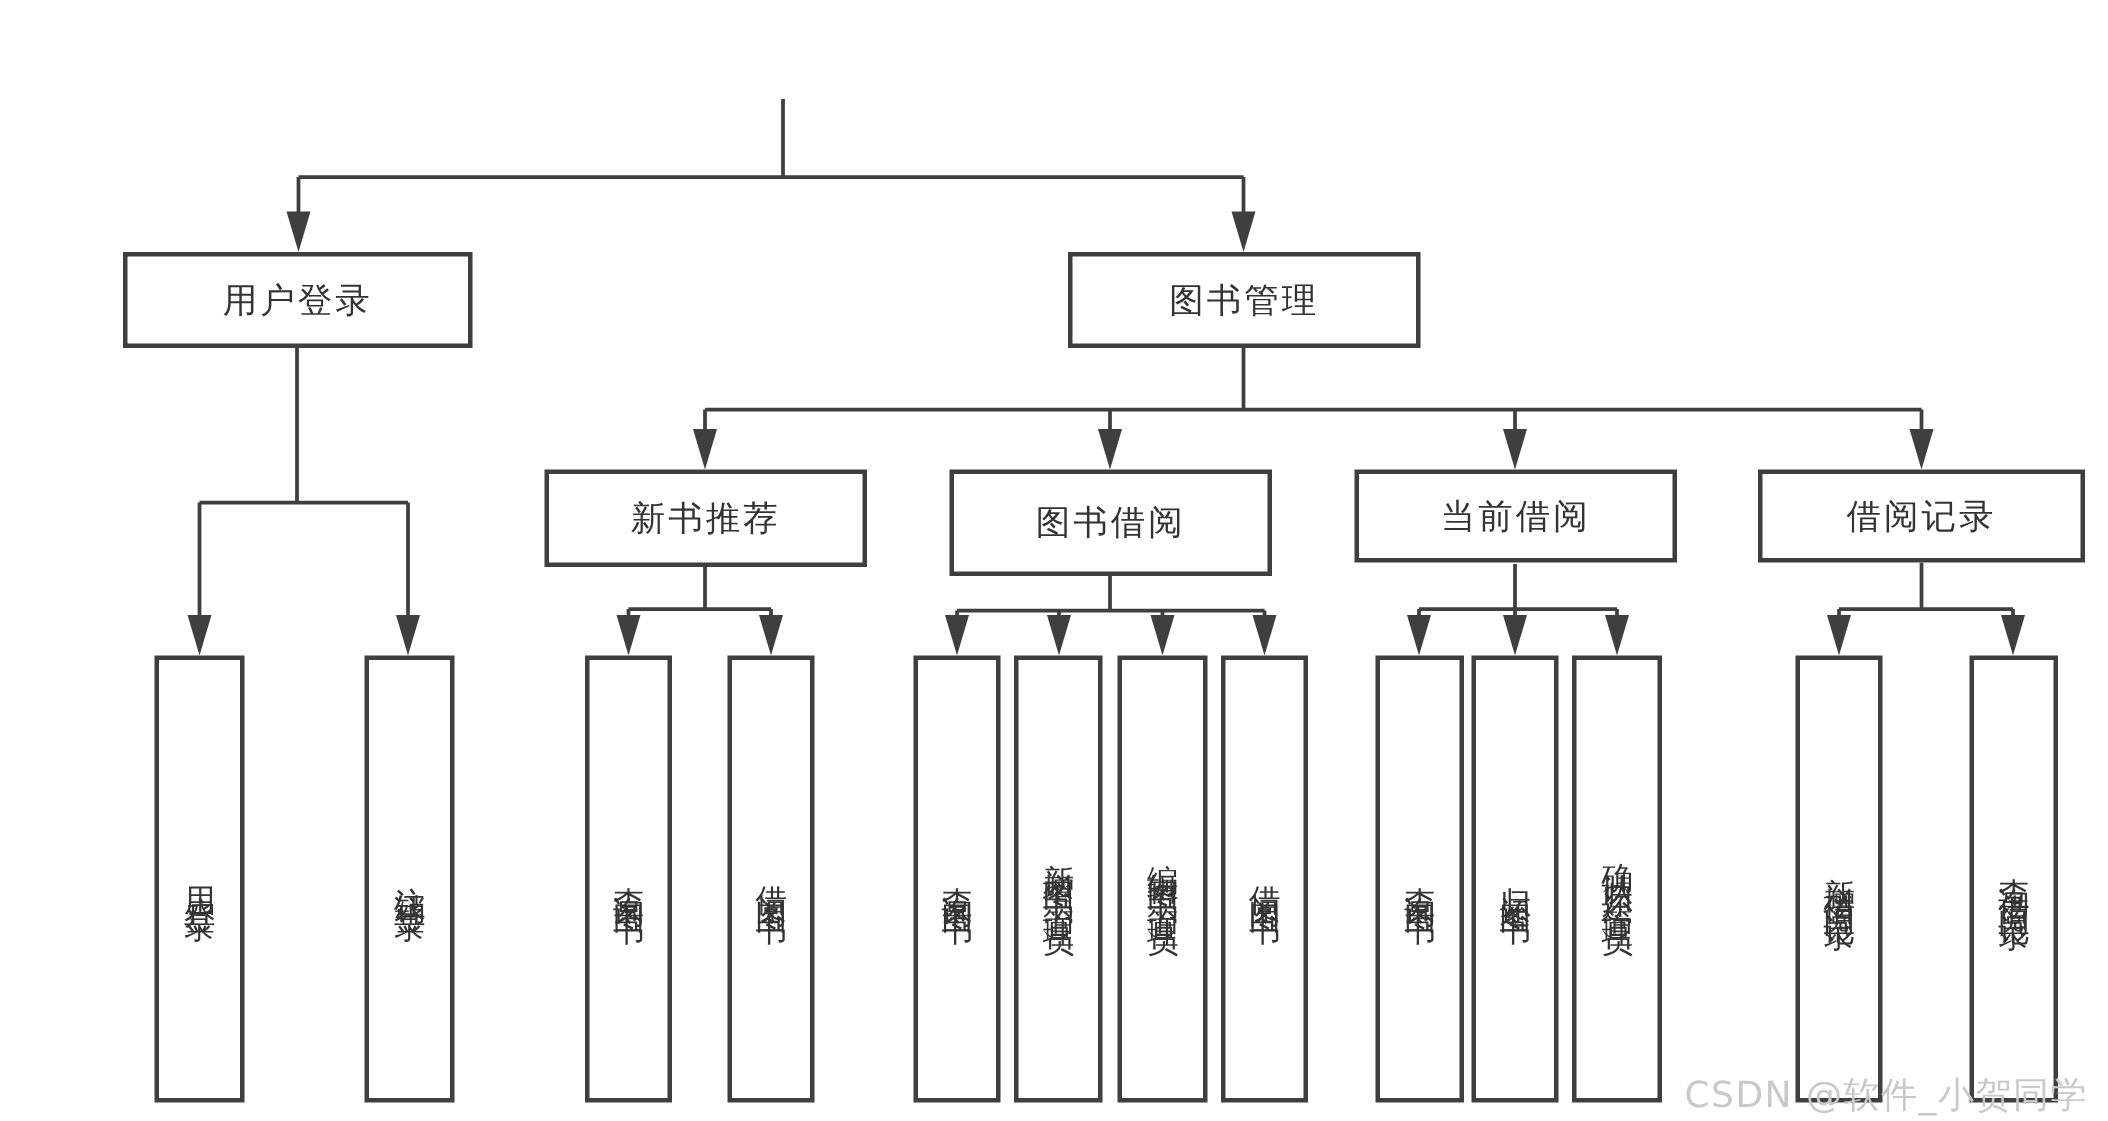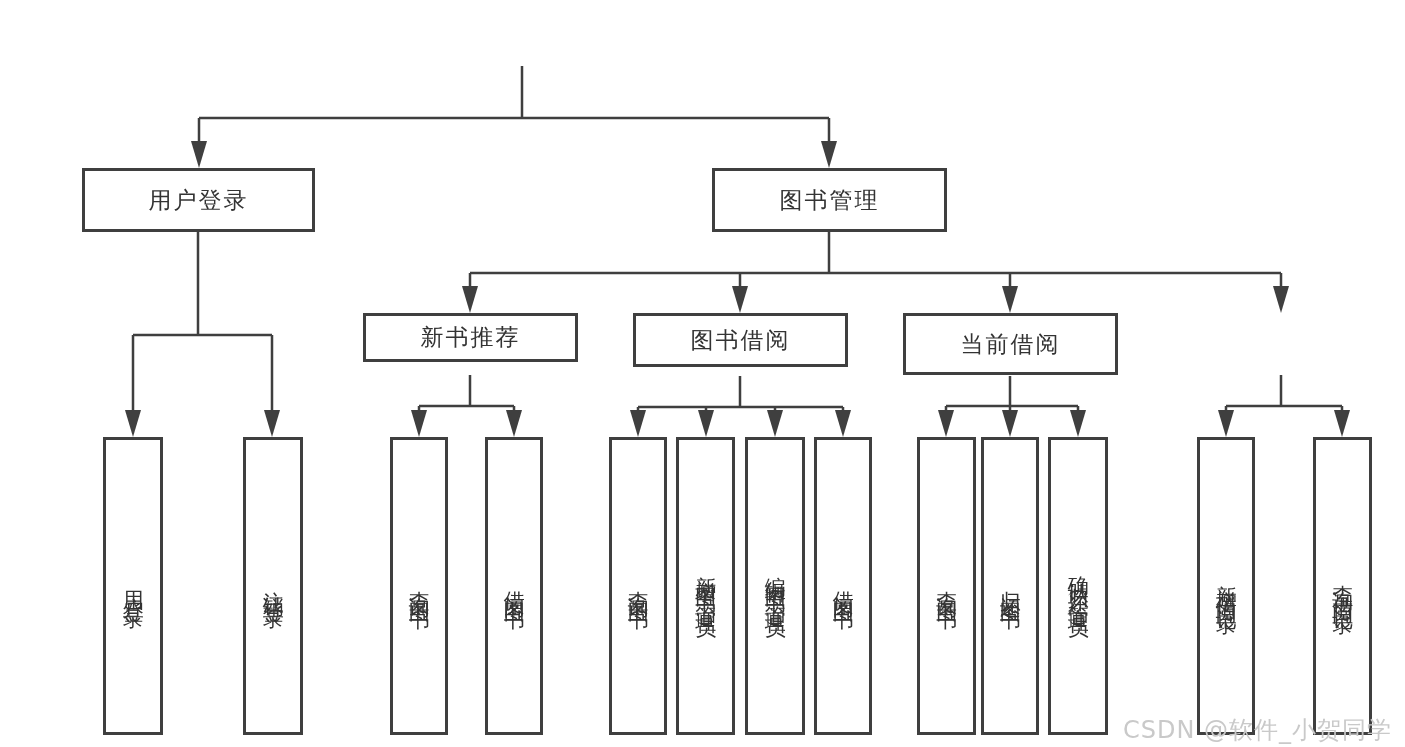--- a/index.html
+++ b/index.html
@@ -84,28 +84,31 @@
     </svg>
 
 
   <div class="node h" style="left:82px;top:168px;width:233px;height:64px">
     <span>用户登录</span>
   </div>
   <div class="node h" style="left:712px;top:168px;width:235px;height:64px">
     <span>图书管理</span>
   </div>
 
-  <div class="node h" style="left:363px;top:313px;width:215px;height:49px">
+  <div class="node h" style="left:363px;top:313px;width:215px;height:65px">
     <span>新书推荐</span>
   </div>
-  <div class="node h" style="left:633px;top:313px;width:215px;height:54px">
+  <div class="node h" style="left:633px;top:313px;width:215px;height:71px">
     <span>图书借阅</span>
   </div>
   <div class="node h" style="left:903px;top:313px;width:215px;height:62px">
     <span>当前借阅</span>
+  </div>
+  <div class="node h" style="left:1172px;top:313px;width:218px;height:62px">
+    <span>借阅记录</span>
   </div>
 
   <div class="node v" style="left:103px;top:437px;width:60px;height:298px">
     <span class="vtxt">用户登录</span>
   </div>
   <div class="node v" style="left:243px;top:437px;width:60px;height:298px">
     <span class="vtxt">注销登录</span>
   </div>
 
   <div class="node v" style="left:390px;top:437px;width:58px;height:298px">

